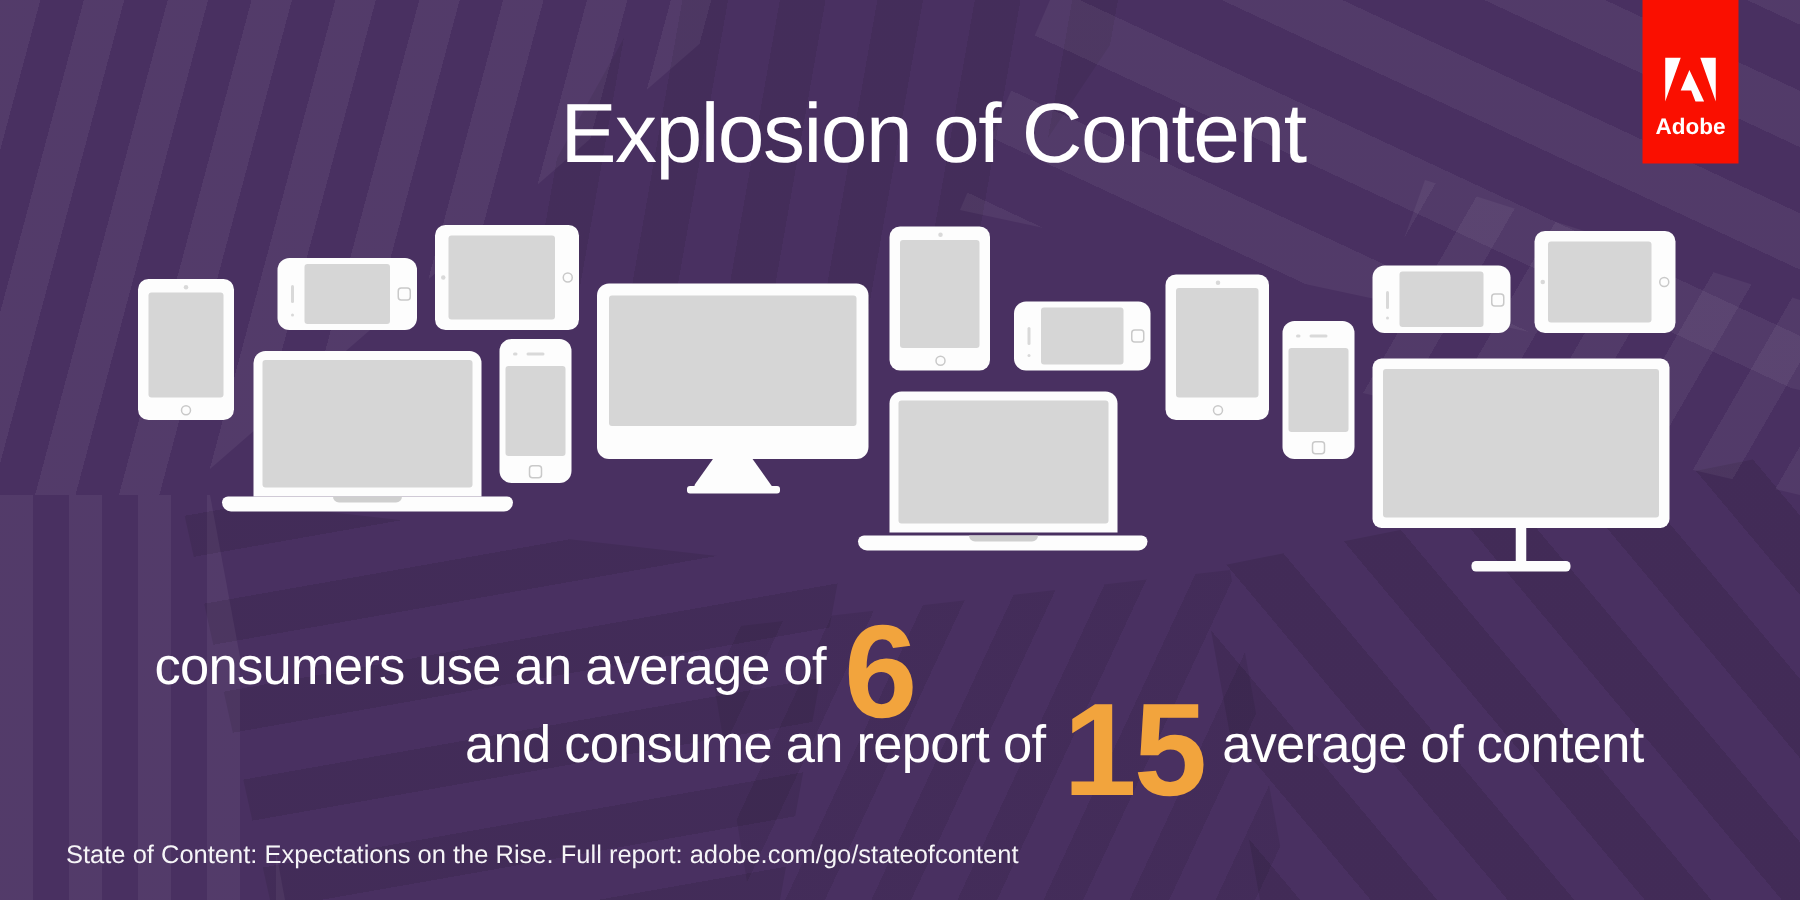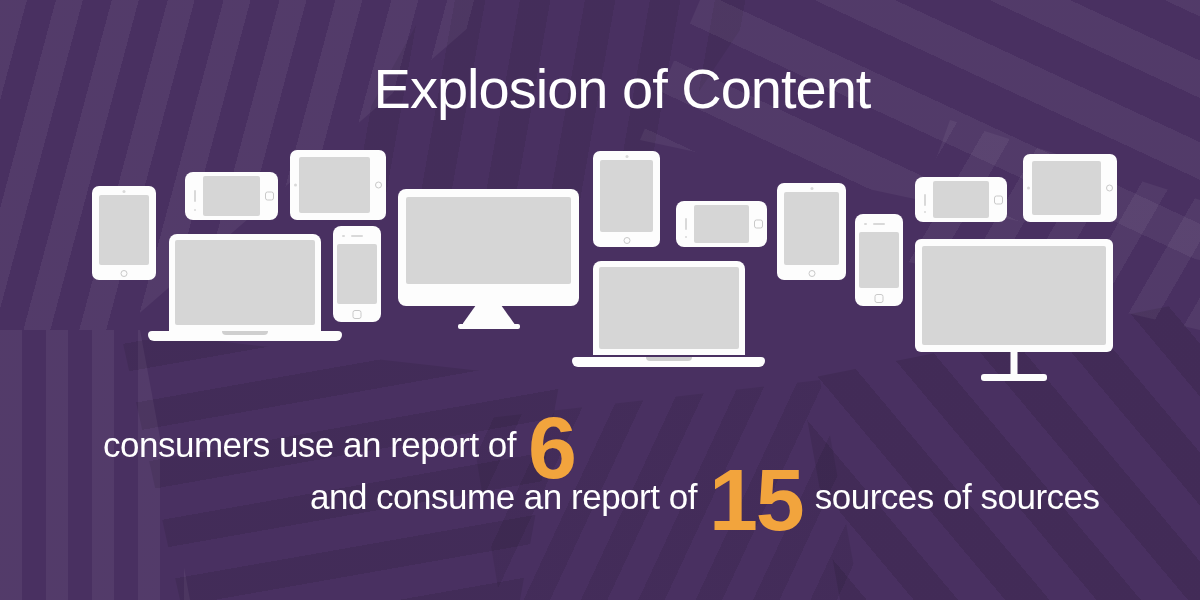--- a/index.html
+++ b/index.html
@@ -114,20 +114,26 @@
     <div class="stripe-layer s3"></div>
     <div class="stripe-layer s4"></div>
     <div class="stripe-layer s5"></div>
     <div class="stripe-layer s6"></div>
     <div class="stripe-layer s7"></div>
     <div class="stripe-layer s8"></div>
   </div>
 
   <h1 class="title">Explosion of Content</h1>
 
+  <div class="adobe-badge">
+    <svg class="adobe-mark" viewBox="1.9 5.2 20.2 17.5" aria-hidden="true">
+      <path fill="#ffffff" d="M13.966 22.624l-1.69-4.281h-4.155l3.441-8.152 5.845 12.433h-3.441zM8.135 5.324H1.998v17.3zM15.865 5.324H22.002v17.3z"></path>
+    </svg>
+    <div class="adobe-word">Adobe</div>
+  </div>
 
   <div id="devices">
       <div class="device tablet portrait" style="left: 92px; top: 186px; width: 64px; height: 94px;">
         <div class="dv-body">
           <div class="screen"></div>
           <span class="home-circle"></span>
           <span class="cam-dot"></span>
         </div>
       </div>
       <div class="device phone landscape" style="left: 185px; top: 172px; width: 93px; height: 48px;">
@@ -224,24 +230,25 @@
       <div class="device monitor" style="left: 915px; top: 239px; width: 198px; height: 142px;">
         <div class="dv-body">
           <div class="screen"></div>
         </div>
         <div class="neck"></div>
         <div class="foot"></div>
       </div>
     </div>
 
   <div class="stat stat1">
-    <span>consumers use an report of</span>
+    <span>consumers use an average of</span>
     <span class="big">6</span>
   </div>
 
   <div class="stat stat2">
     <span>and consume an report of</span>
     <span class="big">15</span>
-    <span>sources of sources</span>
-  </div>
-
+    <span>average of content</span>
+  </div>
+
+  <div class="footer">State of Content: Expectations on the Rise. Full report: adobe.com/go/stateofcontent</div>
 
 </div>
 
 </body></html>

